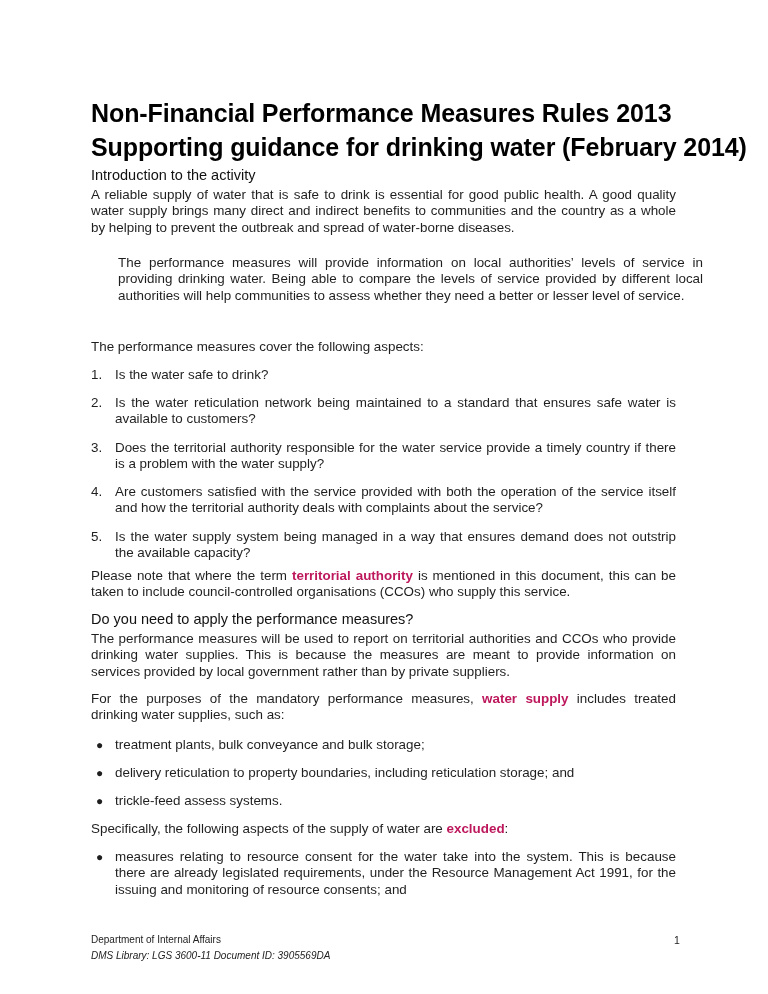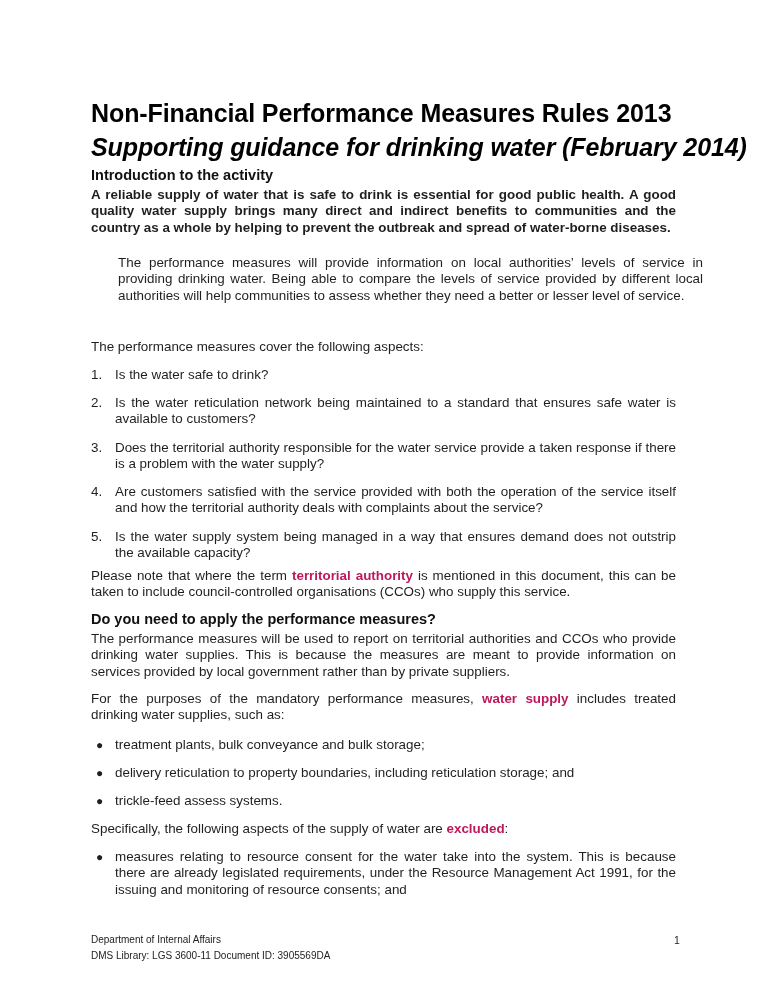--- a/index.html
+++ b/index.html
@@ -24,25 +24,25 @@
     .title {
       position: absolute;
       left: 0;
       font-weight: bold;
       font-size: 25px;
       color: #000000;
       white-space: nowrap;
       letter-spacing: -0.1px;
     }
     .t1 { top: 99px; }
-    .t2 { top: 133px; font-style: italic; }
+    .t2 { top: 133px; }
     .h2 {
       position: absolute;
       left: 0;
-      font-weight: bold;
+      font-weight: normal;
       font-size: 14.5px;
       color: #111;
       white-space: nowrap;
     }
     .p {
       position: absolute;
       left: 0;
       width: 585px;
       font-size: 13.4px;
       line-height: 16.3px;
@@ -92,37 +92,37 @@
 </head>
 <body>
 
 <div class="page">
 
   <div class="title t1">Non-Financial Performance Measures Rules 2013</div>
   <div class="title t2">Supporting guidance for drinking water (February 2014)</div>
 
   <div class="h2" style="top:167px;">Introduction to the activity</div>
 
-  <div class="p" style="top:187px;font-weight:bold;">A reliable supply of water that is safe to drink is essential for good public health.  A good quality water supply brings many direct and indirect benefits to communities and the country as a whole by helping to prevent the outbreak and spread of water-borne diseases.</div>
+  <div class="p" style="top:187px;">A reliable supply of water that is safe to drink is essential for good public health.  A good quality water supply brings many direct and indirect benefits to communities and the country as a whole by helping to prevent the outbreak and spread of water-borne diseases.</div>
 
   <div class="p" style="top:255px;margin-left:27px;">The performance measures will provide information on local authorities’ levels of service in providing drinking water.  Being able to compare the levels of service provided by different local authorities will help communities to assess whether they need a better or lesser level of service.</div>
 
   <div class="p" style="top:339px;">The performance measures cover the following aspects:</div>
 
   <div class="li" style="top:367px;">
     <span class="marker">1.</span>
     <span class="text">Is the water safe to drink?</span>
   </div>
   <div class="li" style="top:395px;">
     <span class="marker">2.</span>
     <span class="text">Is the water reticulation network being maintained to a standard that ensures safe water is available to customers?</span>
   </div>
   <div class="li" style="top:440px;">
     <span class="marker">3.</span>
-    <span class="text">Does the territorial authority responsible for the water service provide a taken response if there is a problem with the water supply?</span>
+    <span class="text">Does the territorial authority responsible for the water service provide a timely country if there is a problem with the water supply?</span>
   </div>
   <div class="li" style="top:484px;">
     <span class="marker">4.</span>
     <span class="text">Are customers satisfied with the service provided with both the operation of the service itself and how the territorial authority deals with complaints about the service?</span>
   </div>
   <div class="li" style="top:529px;">
     <span class="marker">5.</span>
     <span class="text">Is the water supply system being managed in a way that ensures demand does not outstrip the available capacity?</span>
   </div>
 
@@ -150,14 +150,14 @@
   <div class="p" style="top:821px;"><span>Specifically, the following aspects of the supply of water are </span><b>excluded</b><span>:</span></div>
 
   <div class="li" style="top:849px;">
     <span class="bullet">●</span>
     <span class="text">measures relating to resource consent for the water take into the system.  This is because there are already legislated requirements, under the Resource Management Act 1991, for the issuing and monitoring of resource consents; and</span>
   </div>
 
 </div>
 
 <div class="footer" style="top:934px;">Department of Internal Affairs</div>
-<div class="footer" style="top:950px;">DMS Library: LGS 3600-11 Document ID: 3905569DA</div>
+<div class="footer" style="top:950px;font-style:italic;">DMS Library: LGS 3600-11 Document ID: 3905569DA</div>
 <div class="pagenum">1</div>
 
 </body></html>

